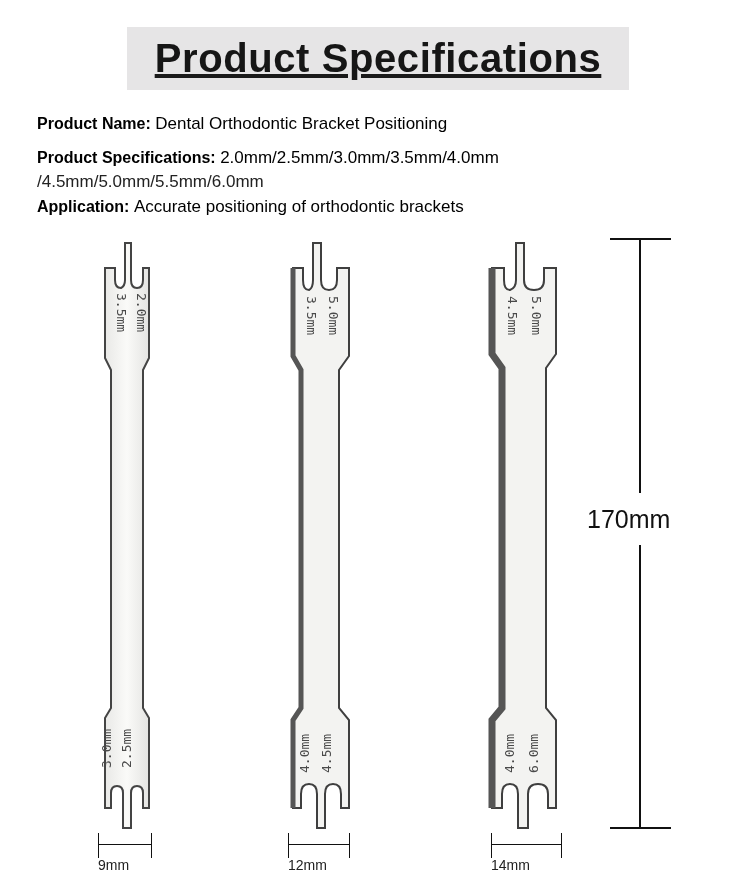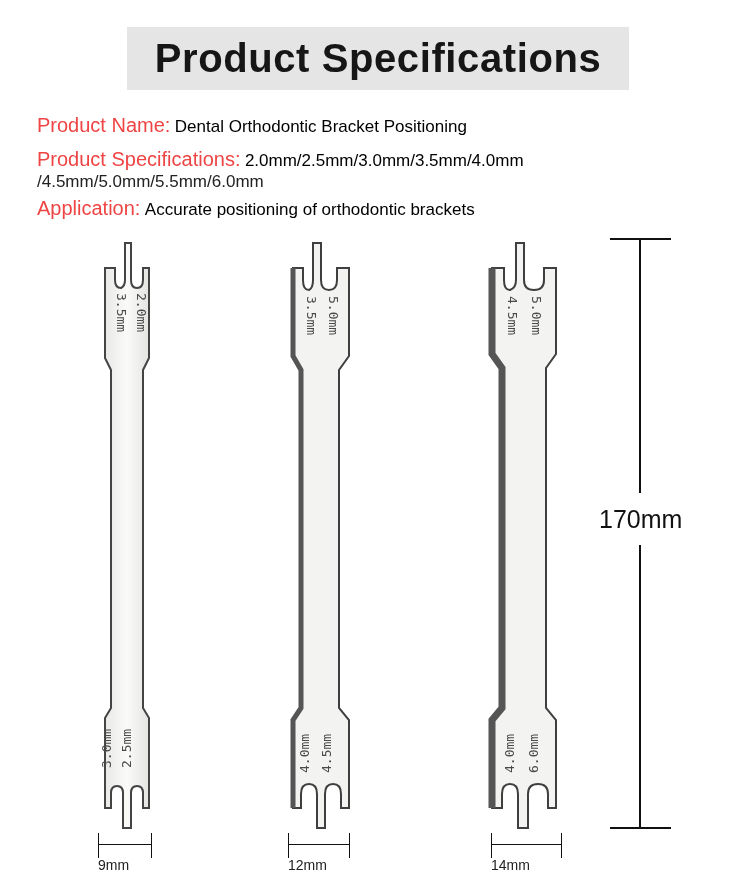--- a/index.html
+++ b/index.html
@@ -1,23 +1,23 @@
 <!DOCTYPE html>
 <html><head>
 <meta charset="utf-8">
 <style>
   html, body { margin: 0; padding: 0; background: #ffffff; }
   body { width: 750px; height: 885px; position: relative; overflow: hidden;
          font-family: "Liberation Sans", sans-serif; color: #1a1a1a; }
   .title-box { position: absolute; left: 127px; top: 27px; width: 502px; height: 63px;
-               background: #e6e5e6; display: flex; align-items: center; justify-content: center; }
+               background: #e6e5e6; display: flex; align-items: center; justify-content: center; text-decoration: underline; }
   .title-box h1 { margin: 0; font-size: 40px; font-weight: bold; letter-spacing: 0.6px; color: #161616;
                   font-family: "Liberation Sans", sans-serif; }
   .spec { position: absolute; left: 37px; white-space: nowrap; }
-  .spec .k { font-weight: normal; font-size: 20px; color: #ef4444; }
+  .spec .k { font-weight: bold; font-size: 16px; color: #000000; }
   .spec .v { font-size: 17px; color: #000000; }
   .spec-line2 { position: absolute; left: 37px; top: 172px; font-size: 17px; color: #222; text-align: right; }
   .tool { position: absolute; }
   .dim-line { position: absolute; background: #111; }
   .dim-label { position: absolute; font-size: 14px; color: #222; }
   .height-label { position: absolute; font-size: 25px; color: #111; }
 </style>
 </head>
 <body>
 
@@ -93,16 +93,16 @@
 <div>
   <div class="dim-line" style="left:491px;top:833px;width:1px;height:25px;"></div>
   <div class="dim-line" style="left:561px;top:833px;width:1px;height:25px;"></div>
   <div class="dim-line" style="left:491px;top:844px;width:71px;height:1px;"></div>
   <div class="dim-label" style="left:491px;top:857px;width:71px;">14mm</div>
 </div>
 
 <div>
   <div class="dim-line" style="left:610px;top:238px;width:61px;height:2px;"></div>
   <div class="dim-line" style="left:639px;top:238px;width:2px;height:255px;"></div>
-  <div class="height-label" style="left:587px;top:505px;margin-left:12px;">170mm</div>
+  <div class="height-label" style="left:587px;top:505px;">170mm</div>
   <div class="dim-line" style="left:639px;top:545px;width:2px;height:283px;"></div>
   <div class="dim-line" style="left:610px;top:827px;width:61px;height:2px;"></div>
 </div>
 
 </body></html>

